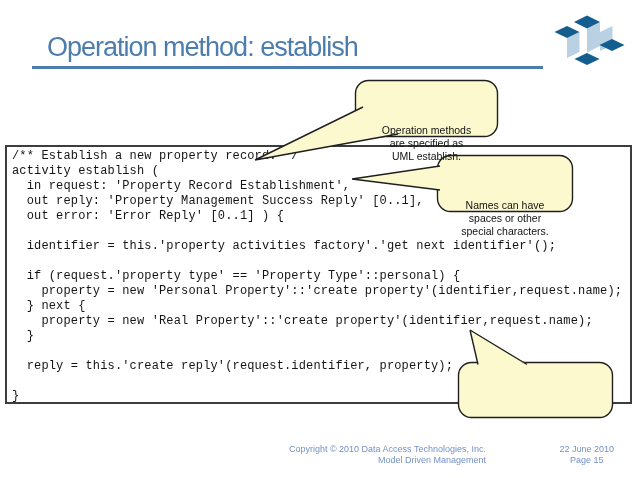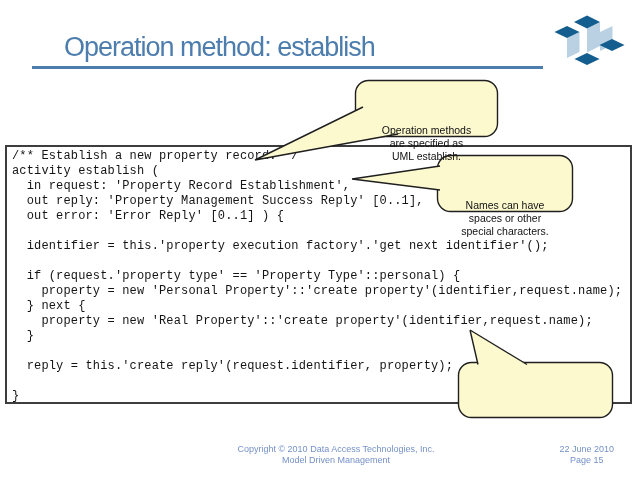--- a/index.html
+++ b/index.html
@@ -6,21 +6,21 @@
   html, body { background: #888; }
   .slide {
     position: relative;
     width: 638px; height: 478px;
     background: #ffffff;
     overflow: hidden;
     font-family: "Liberation Sans", sans-serif;
     margin: 0 auto;
   }
   .slide-title {
-    position: absolute; left: 64px; top: 32px;
+    position: absolute; left: 47px; top: 32px;
     font-size: 27px; letter-spacing: -1px;
     color: #4d7dad;
     white-space: nowrap;
   }
   .title-underline {
     position: absolute; left: 32px; top: 66px;
     width: 511px; height: 3px;
     background: #4d7dad;
   }
   .logo { position: absolute; left: 548px; top: 8px; }
@@ -46,21 +46,21 @@
   .callout-text {
     position: absolute; z-index: 3;
     font-size: 10.5px; line-height: 13px;
     color: #111; text-align: center; margin-top: 36px;
   }
   .callout-1 { left: 355px; top: 88px;  width: 143px; }
   .callout-2 { left: 437px; top: 163px; width: 136px; }
   .callout-3 { left: 458px; top: 370px; width: 155px; }
   .footer-center {
     position: absolute; left: 186px; top: 444px; width: 300px;
-    text-align: center; font-size: 9px; line-height: 11px;
+    text-align: right; font-size: 9px; line-height: 11px;
     color: #7591c8;
   }
   .footer-right {
     position: absolute; right: 24px; top: 444px;
     text-align: center; font-size: 9px; line-height: 11px;
     color: #7591c8;
   }
 </style>
 </head>
 <body>
@@ -81,21 +81,21 @@
   </svg>
 
   <div class="code-box">
     <div class="code-lines">
       <div class="code-line">/** Establish a new property record. */</div>
       <div class="code-line">activity establish (</div>
       <div class="code-line">  in request: 'Property Record Establishment',</div>
       <div class="code-line">  out reply: 'Property Management Success Reply' [0..1],</div>
       <div class="code-line">  out error: 'Error Reply' [0..1] ) {</div>
       <div class="code-line"></div>
-      <div class="code-line">  identifier = this.'property execution factory'.'get next identifier'();</div>
+      <div class="code-line">  identifier = this.'property activities factory'.'get next identifier'();</div>
       <div class="code-line"></div>
       <div class="code-line">  if (request.'property type' == 'Property Type'::personal) {</div>
       <div class="code-line">    property = new 'Personal Property'::'create property'(identifier,request.name);</div>
       <div class="code-line">  } next {</div>
       <div class="code-line">    property = new 'Real Property'::'create property'(identifier,request.name);</div>
       <div class="code-line">  }</div>
       <div class="code-line"></div>
       <div class="code-line">  reply = this.'create reply'(request.identifier, property);</div>
       <div class="code-line"></div>
       <div class="code-line">}</div>

